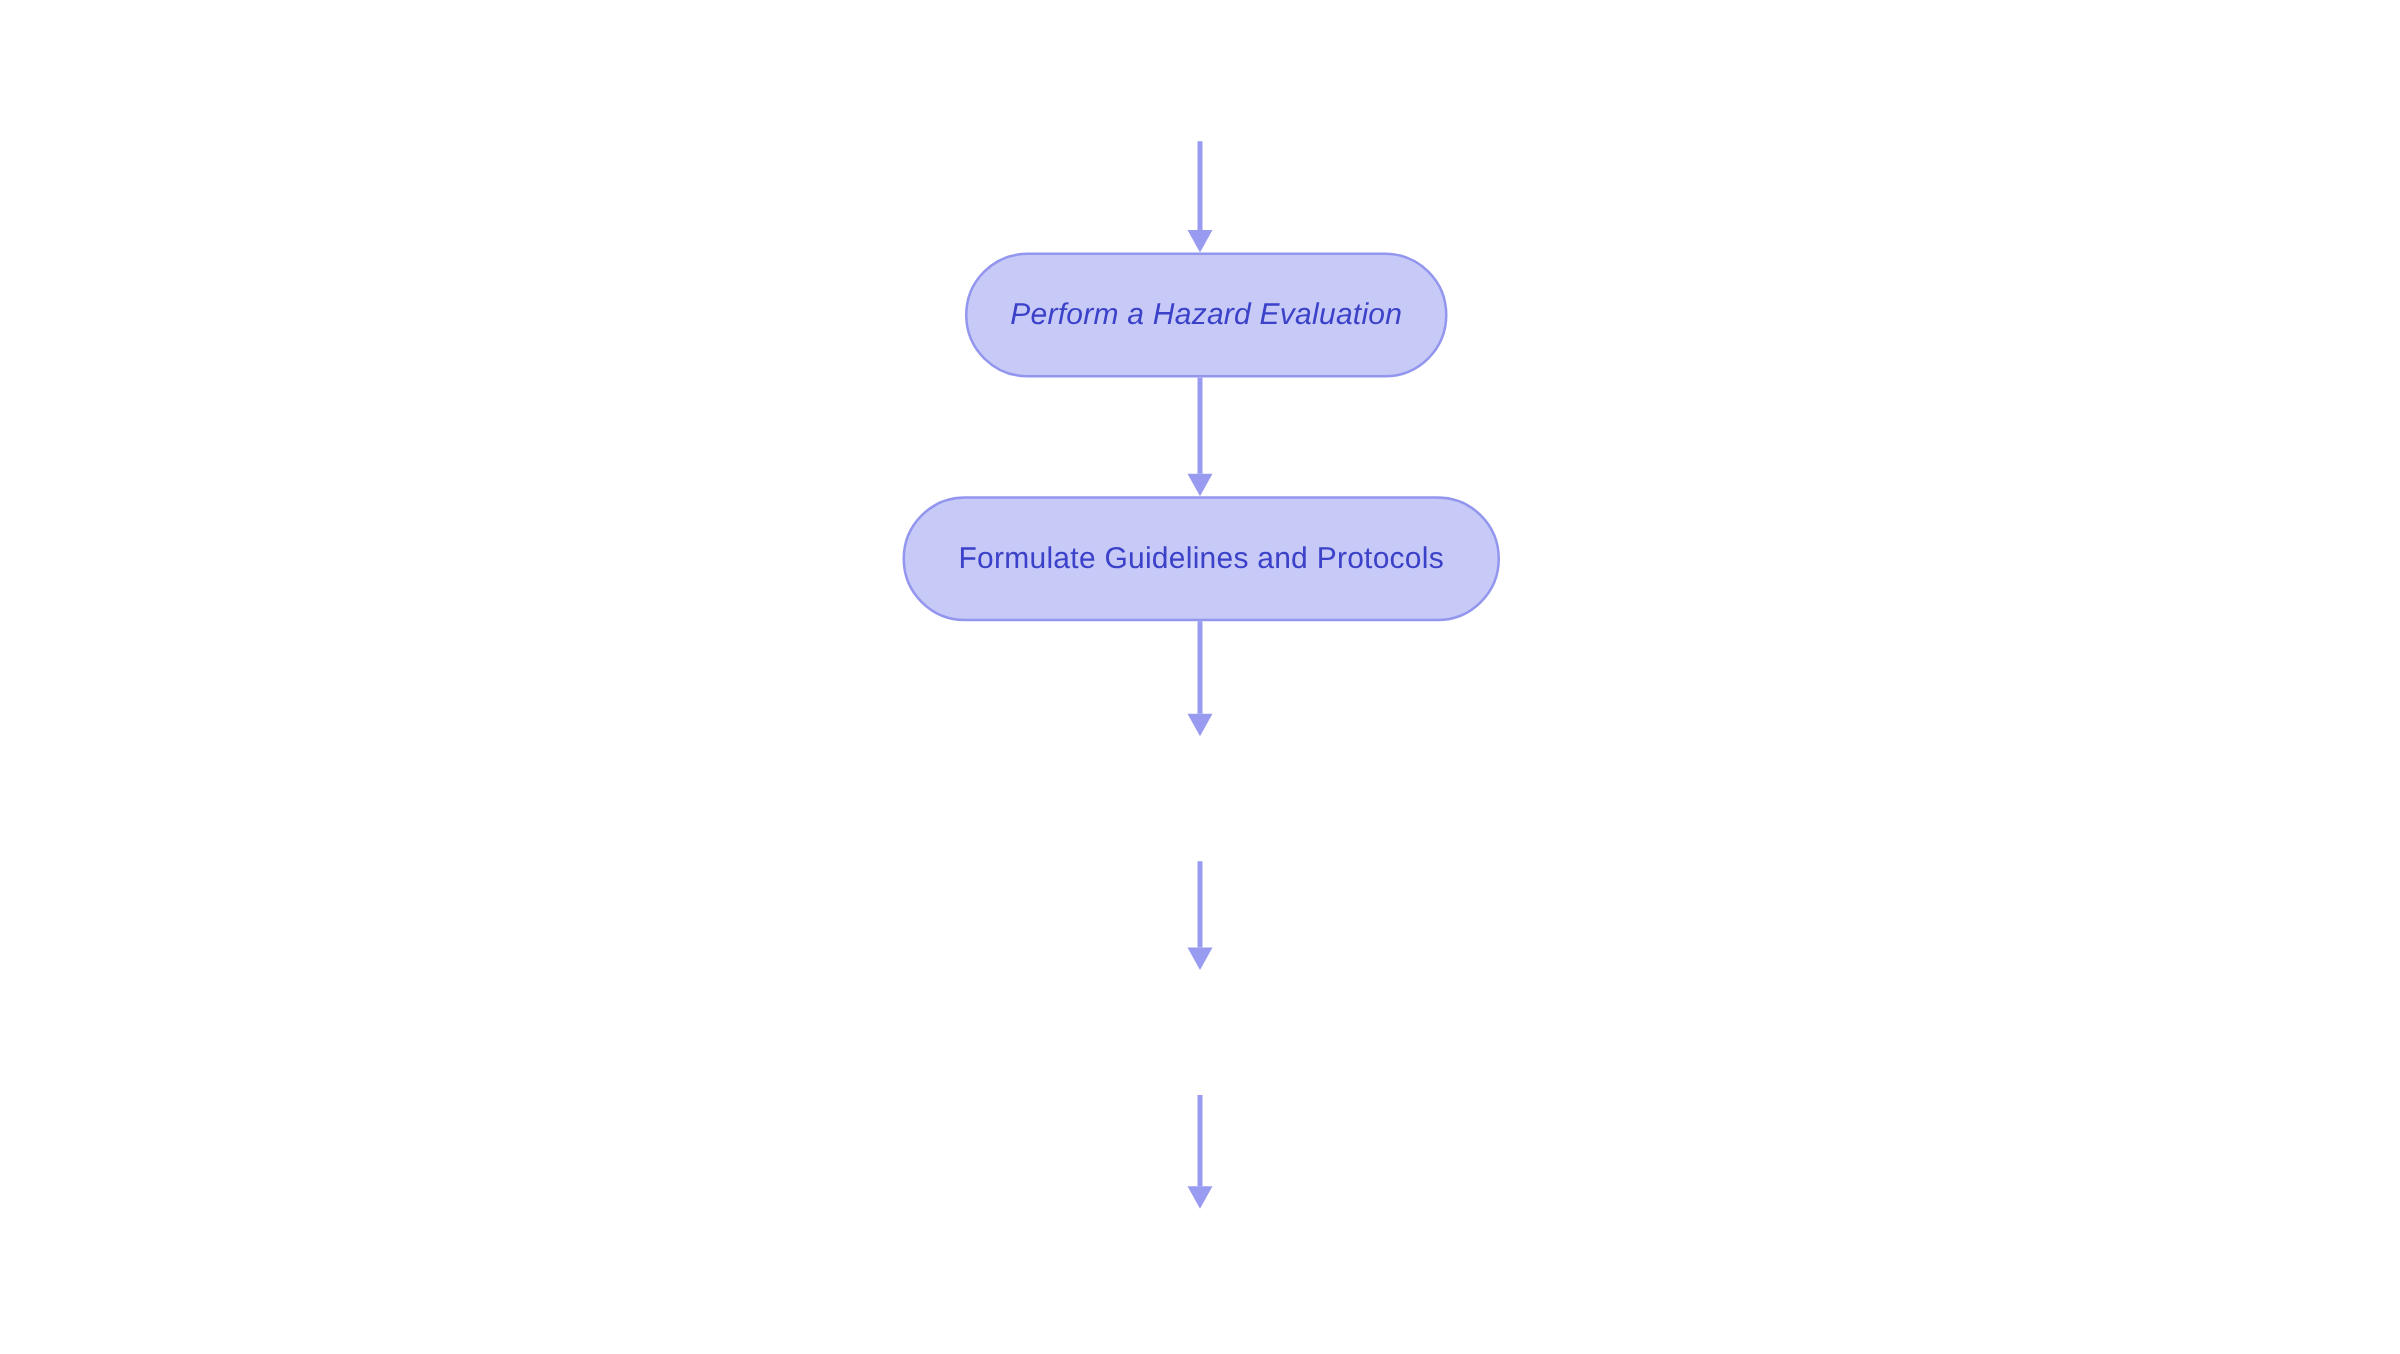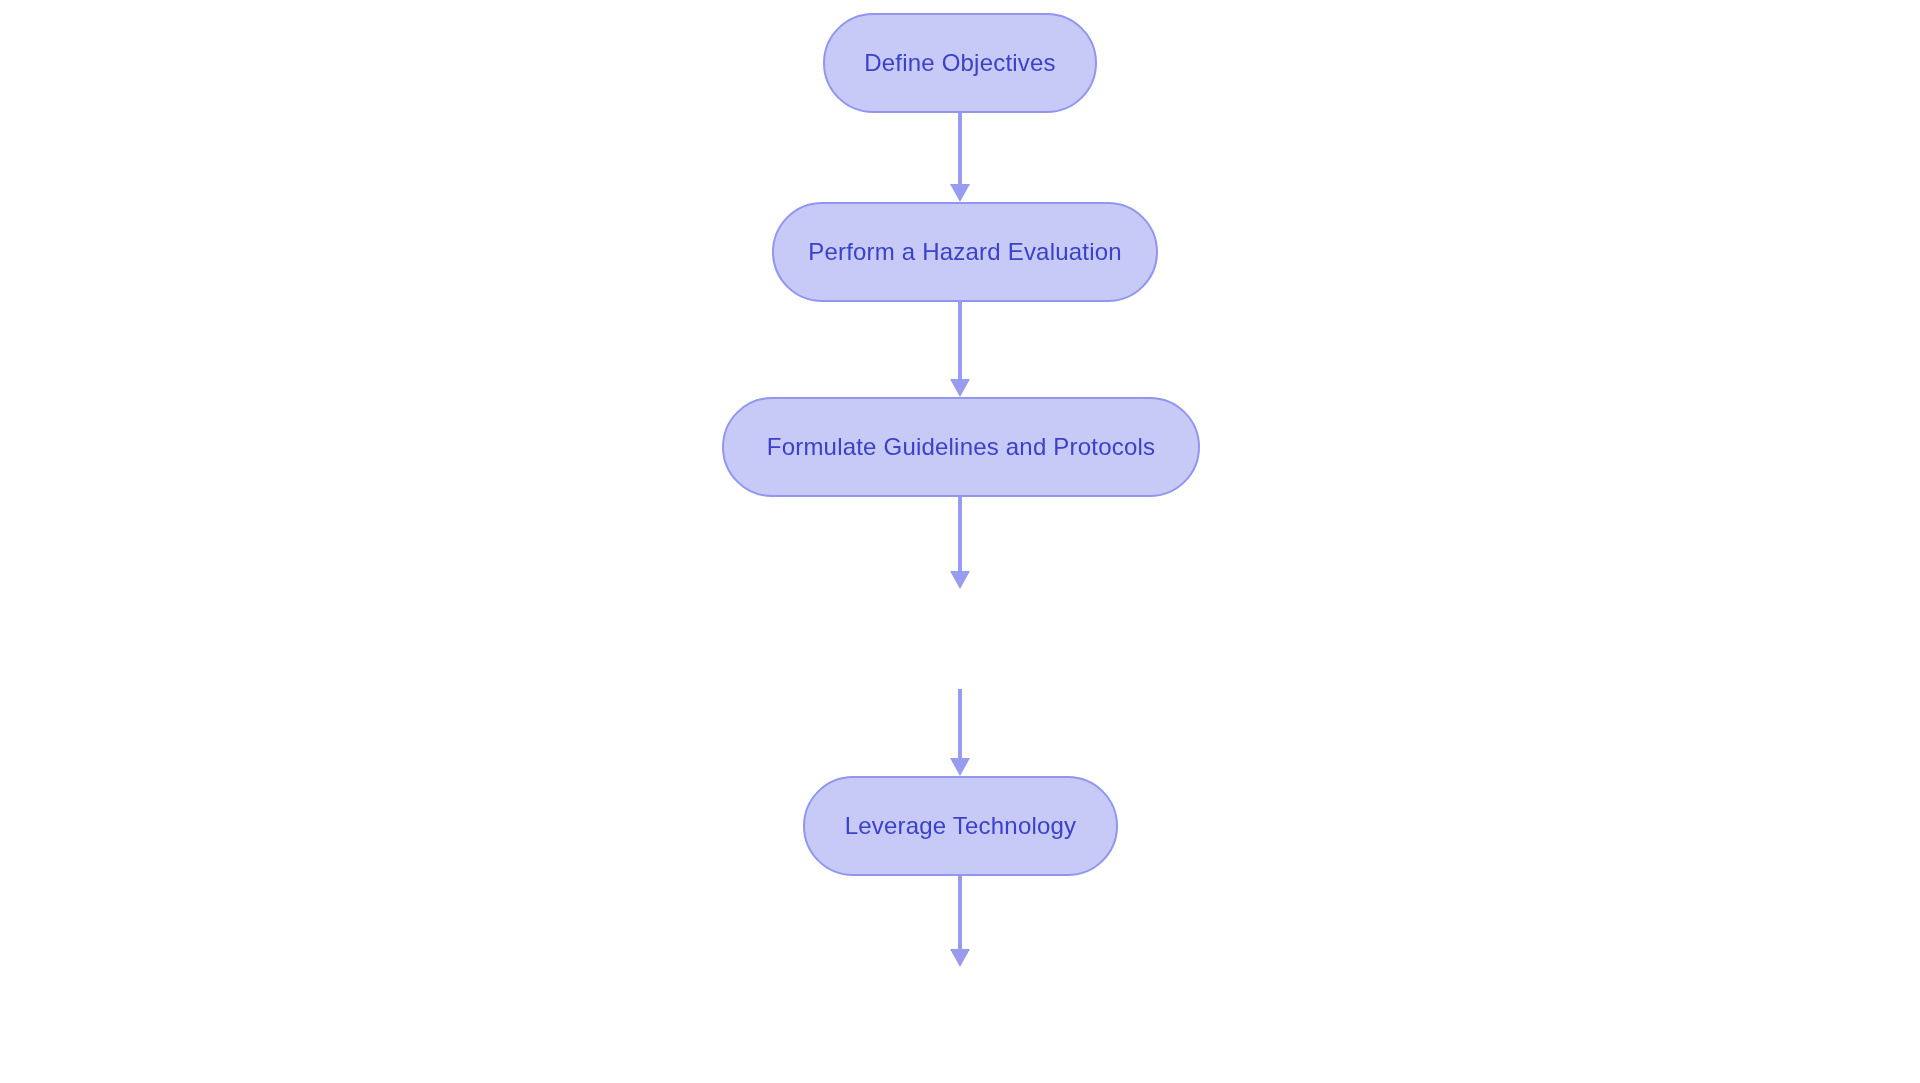--- a/index.html
+++ b/index.html
@@ -30,21 +30,21 @@
     border: 2px solid var(--node-border);
     border-radius: 52px;
     color: var(--text);
     font-size: 24px;
     letter-spacing: 0.2px;
     text-align: center;
     white-space: nowrap;
   }
   
   .n0 { left: 823px; top: 13px;  width: 274px; height: 100px; }
-  .n1 { left: 772px; top: 202px; width: 386px; height: 100px; }
+  .n1 { left: 772px; top: 202px; width: 386px; height: 100px; font-style: italic; }
   .n2 { left: 722px; top: 397px; width: 478px; height: 100px; }
   .n3 { left: 733px; top: 589px; width: 454px; height: 100px; }
   .n4 { left: 803px; top: 776px; width: 315px; height: 100px; }
   .n5 { left: 812px; top: 967px; width: 296px; height: 96px;  }
 
   .arrow {
     position: absolute;
     left: 950px;          
     width: 20px;
     display: flex;
@@ -66,23 +66,20 @@
   .a1 { top: 302px; height: 95px; }
   .a2 { top: 497px; height: 92px; }
   .a3 { top: 689px; height: 87px; }
   .a4 { top: 876px; height: 91px; }
 </style>
 </head>
 <body>
 
 <div class="canvas">
 
-  <div class="node n0">
-    <span>Define Objectives</span>
-  </div>
 
   <div class="arrow a0">
     <div class="shaft"></div>
     <div class="head"></div>
   </div>
 
   <div class="node n1">
     <span>Perform a Hazard Evaluation</span>
   </div>
 
@@ -99,23 +96,20 @@
     <div class="shaft"></div>
     <div class="head"></div>
   </div>
 
 
   <div class="arrow a3">
     <div class="shaft"></div>
     <div class="head"></div>
   </div>
 
-  <div class="node n4">
-    <span>Leverage Technology</span>
-  </div>
 
   <div class="arrow a4">
     <div class="shaft"></div>
     <div class="head"></div>
   </div>
 
 
 </div>
 
 </body></html>

